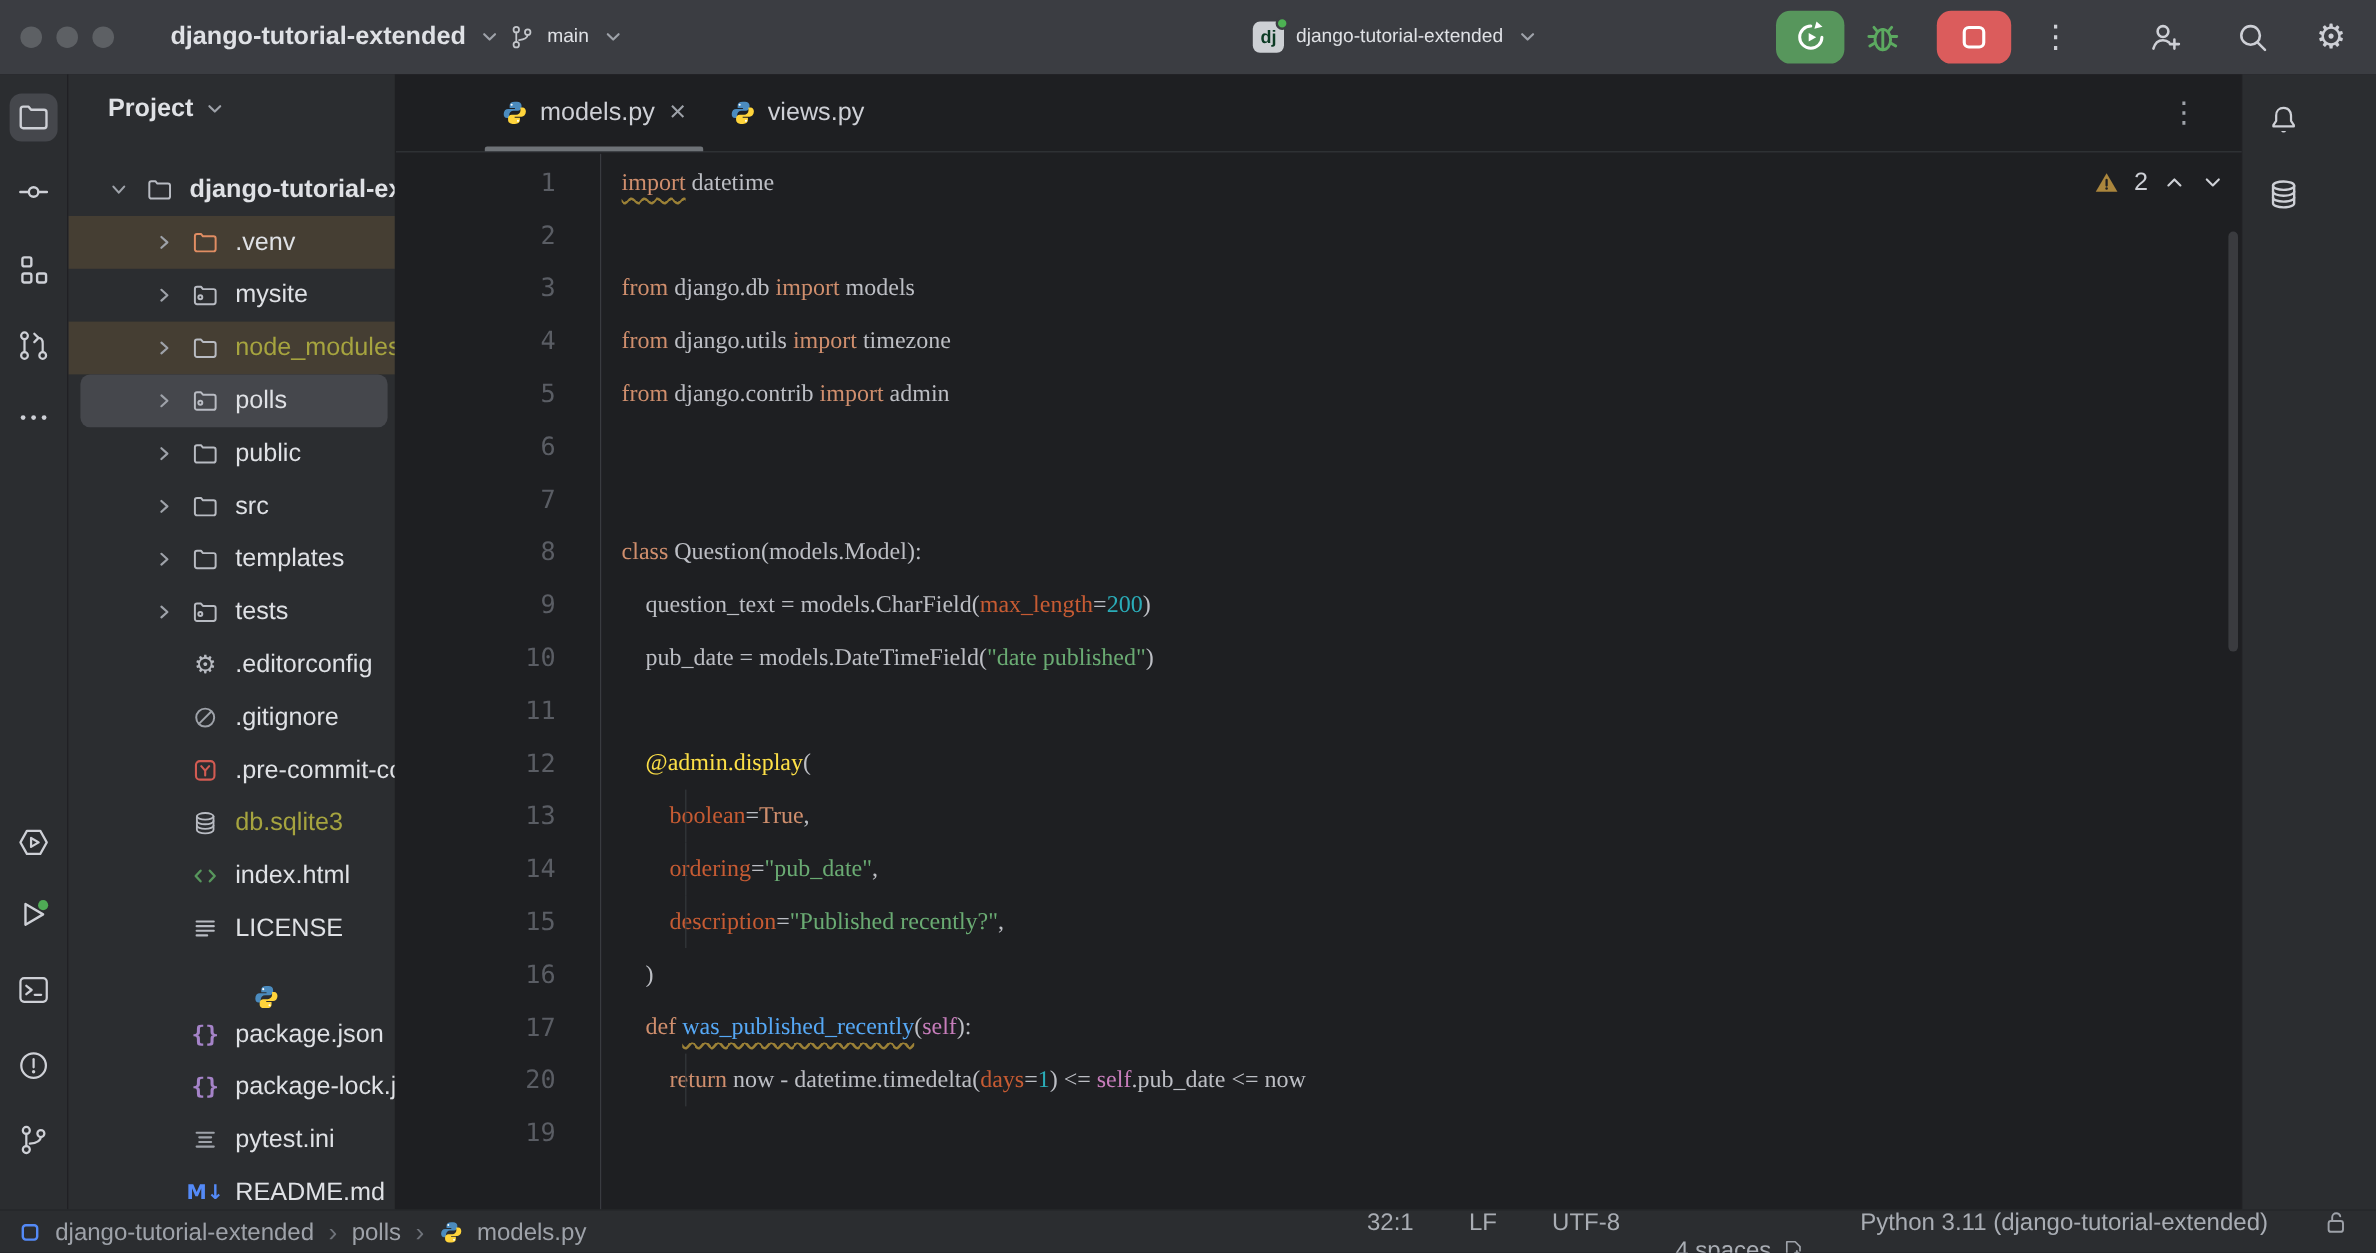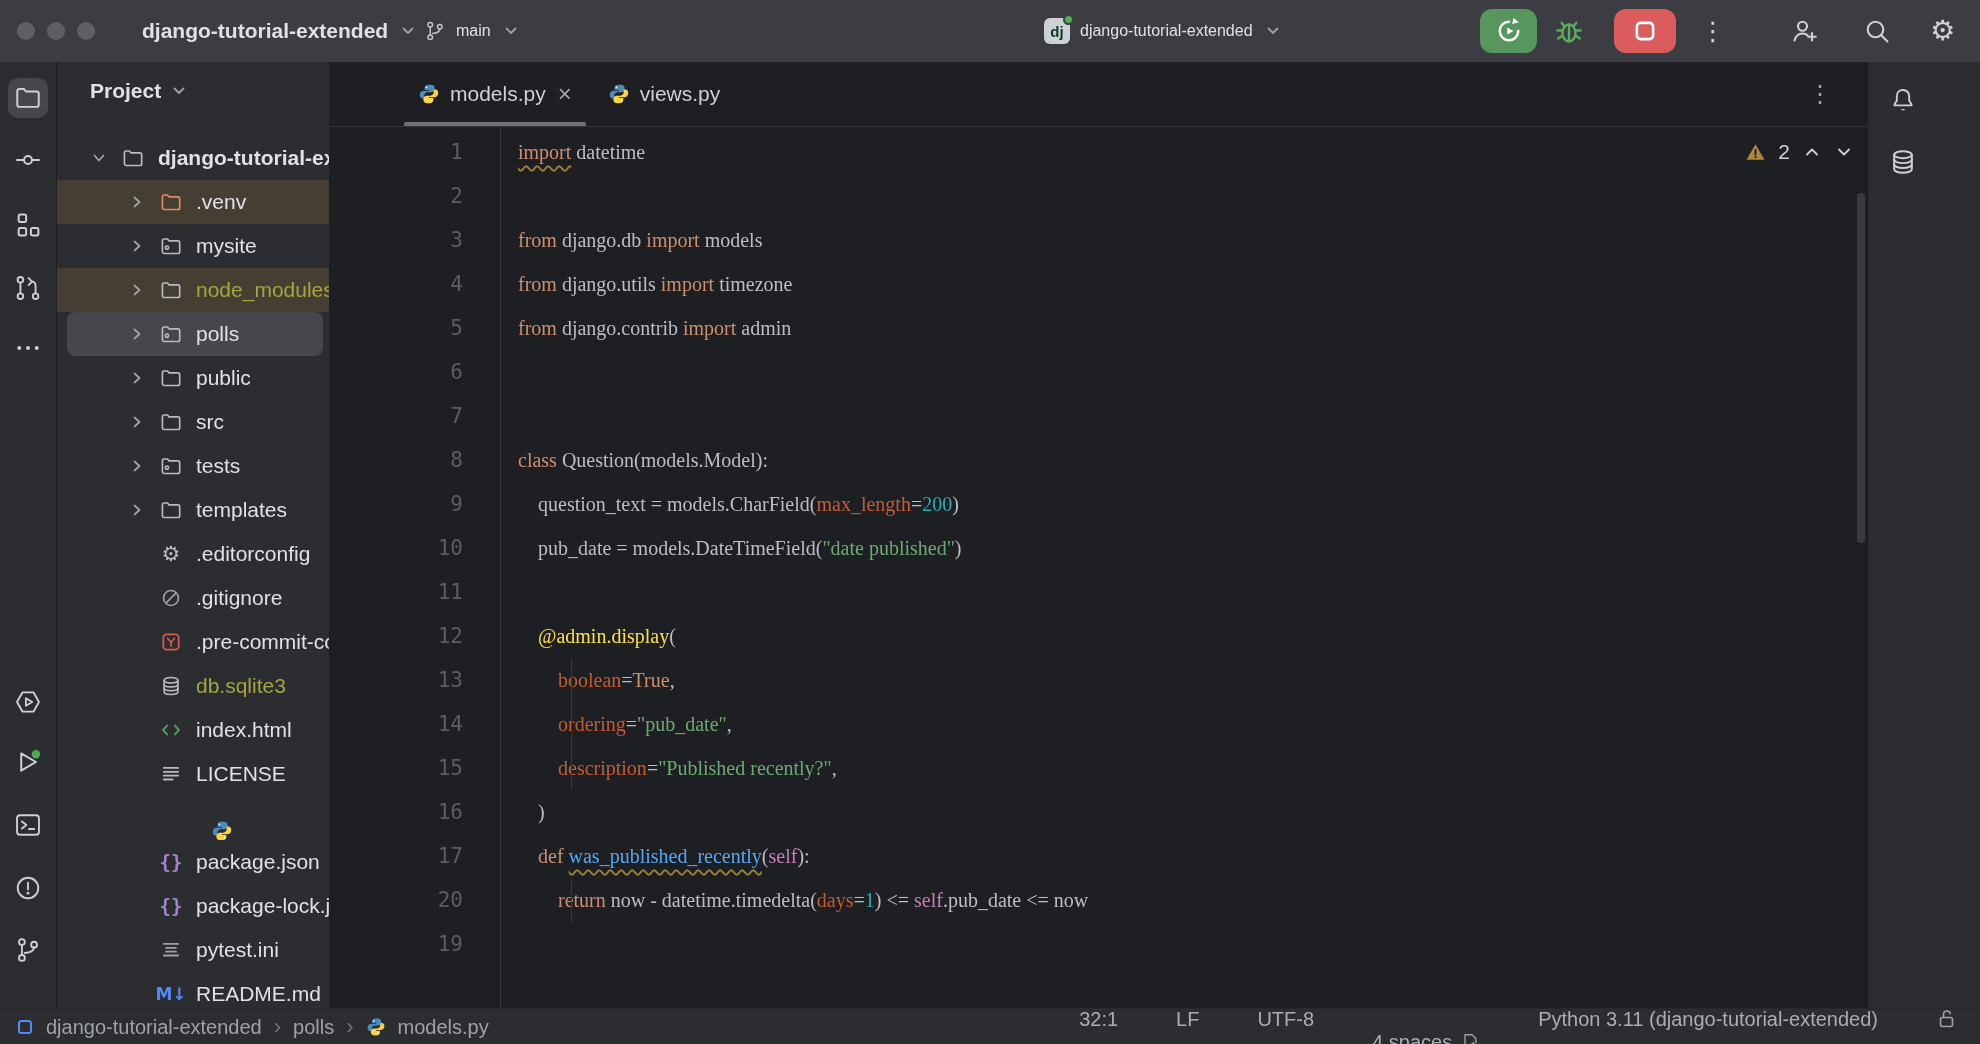--- a/index.html
+++ b/index.html
@@ -75,21 +75,21 @@
         text-decoration-thickness:2px; text-underline-offset:6px; }
 
   .inspect-widget { position:absolute; top:12px; right:14px; display:flex; align-items:center; gap:12px; }
   .inspect-widget .cnt { font-size:21px; color:#ced0d6; }
   .scroll-thumb { position:absolute; right:3px; top:65px; width:8px; height:350px; border-radius:4px; background:#4a4c50; opacity:.65; }
 
   
   .status-bar { position:absolute; left:0; top:1008px; width:1980px; height:36px; background:#2b2d30; border-top:1px solid #26282b;
                 font-size:20px; color:#9ea2a9; }
   .sb-left { position:absolute; left:16px; top:0; height:36px; display:flex; align-items:center; gap:12px; }
-  .sb-right { position:absolute; right:22px; top:0; height:20px; display:flex; align-items:center; gap:58px; color:#a9adb4; }
+  .sb-right { position:absolute; right:22px; top:0; height:20px; display:flex; align-items:center; gap:46px; color:#a9adb4; }
   .sb-sep { color:#6f737a; font-size:22px; }
   .sb-group { display:flex; align-items:center; gap:8px;margin-top:46px; }
 </style>
 </head>
 <body>
 
 <div class="titlebar">
   <span class="light" style="left:17px"></span>
   <span class="light" style="left:47px"></span>
   <span class="light" style="left:77px"></span>
@@ -394,37 +394,37 @@
       </div>
       <div class="trow" style="padding-left: 69px;">
         <span class="chev ">
           <svg width="20" height="20" viewBox="0 0 20 20" fill="none" stroke="#9ea2a9" stroke-width="1.8" stroke-linecap="round" stroke-linejoin="round">
             <path d="M7.5 5.5l5 4.5-5 4.5" stroke="#9ea2a9"></path>
           </svg>
         </span>
         <span class="ic">
           <svg width="22" height="22" viewBox="0 0 20 20" fill="none" stroke="#b8bbc2" stroke-width="1.5" stroke-linecap="round" stroke-linejoin="round">
             <path d="M2.2 5.2c0-.9.7-1.6 1.6-1.6h3l1.5 1.8h8c.9 0 1.6.7 1.6 1.6v8.2c0 .9-.7 1.6-1.6 1.6H3.8c-.9 0-1.6-.7-1.6-1.6z" stroke="#b8bbc2"></path>
+          </svg>
+        </span>
+        <span class="lbl ">templates</span>
+      </div>
+      <div class="trow" style="padding-left: 69px;">
+        <span class="chev ">
+          <svg width="20" height="20" viewBox="0 0 20 20" fill="none" stroke="#9ea2a9" stroke-width="1.8" stroke-linecap="round" stroke-linejoin="round">
+            <path d="M7.5 5.5l5 4.5-5 4.5" stroke="#9ea2a9"></path>
+          </svg>
+        </span>
+        <span class="ic">
+          <svg width="22" height="22" viewBox="0 0 20 20" fill="none" stroke="#b8bbc2" stroke-width="1.5" stroke-linecap="round" stroke-linejoin="round">
+            <path d="M2.2 5.2c0-.9.7-1.6 1.6-1.6h3l1.5 1.8h8c.9 0 1.6.7 1.6 1.6v8.2c0 .9-.7 1.6-1.6 1.6H3.8c-.9 0-1.6-.7-1.6-1.6z" stroke="#b8bbc2"></path>
             <circle cx="6.3" cy="11.5" r="1.5" stroke="#b8bbc2"></circle>
           </svg>
         </span>
         <span class="lbl ">tests</span>
-      </div>
-      <div class="trow" style="padding-left: 69px;">
-        <span class="chev ">
-          <svg width="20" height="20" viewBox="0 0 20 20" fill="none" stroke="#9ea2a9" stroke-width="1.8" stroke-linecap="round" stroke-linejoin="round">
-            <path d="M7.5 5.5l5 4.5-5 4.5" stroke="#9ea2a9"></path>
-          </svg>
-        </span>
-        <span class="ic">
-          <svg width="22" height="22" viewBox="0 0 20 20" fill="none" stroke="#b8bbc2" stroke-width="1.5" stroke-linecap="round" stroke-linejoin="round">
-            <path d="M2.2 5.2c0-.9.7-1.6 1.6-1.6h3l1.5 1.8h8c.9 0 1.6.7 1.6 1.6v8.2c0 .9-.7 1.6-1.6 1.6H3.8c-.9 0-1.6-.7-1.6-1.6z" stroke="#b8bbc2"></path>
-          </svg>
-        </span>
-        <span class="lbl ">templates</span>
       </div>
       <div class="trow" style="padding-left: 69px;">
         <span class="chev"></span>
         <span class="ic">
           <span class="uni-ic">⚙</span>
         </span>
         <span class="lbl ">.editorconfig</span>
       </div>
       <div class="trow" style="padding-left: 69px;">
         <span class="chev"></span>

